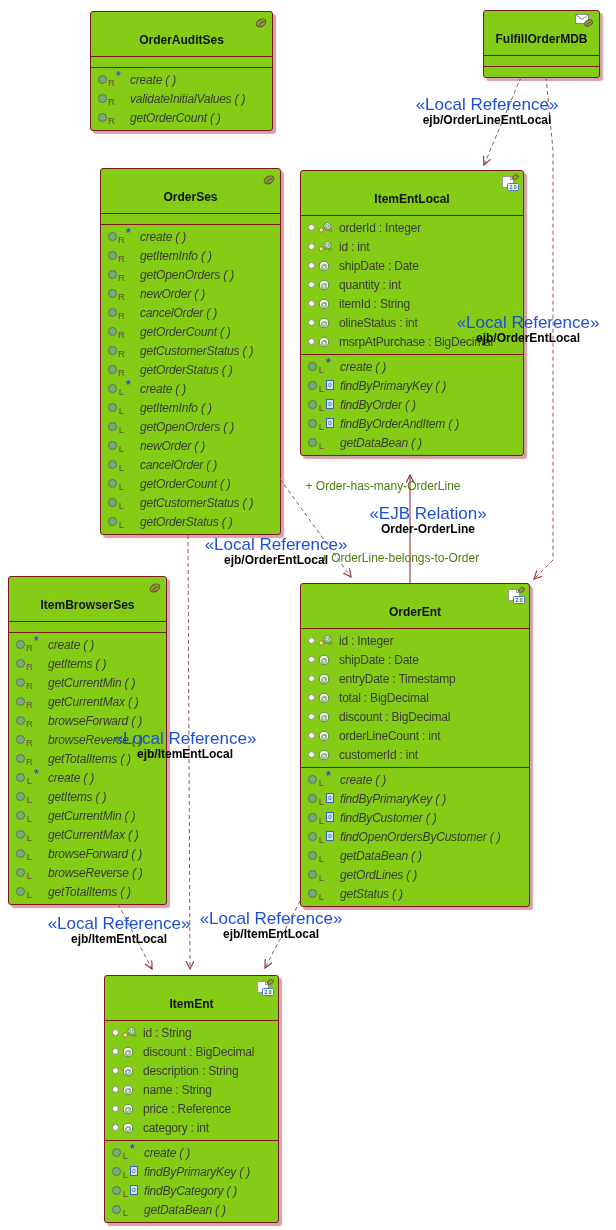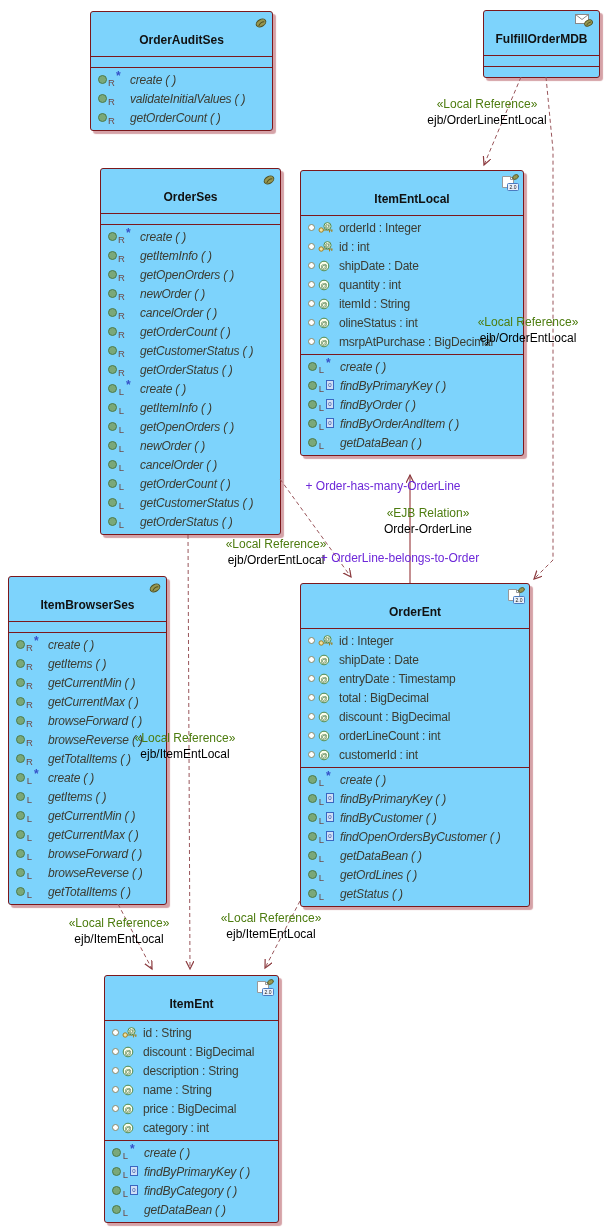--- a/index.html
+++ b/index.html
@@ -2,21 +2,21 @@
 <html><head>
 <meta charset="utf-8">
 <style>
   html,body { margin:0; padding:0; background:#ffffff; }
   body { font-family:"Liberation Sans", sans-serif; }
   #canvas { position:relative; width:616px; height:1230px; background:#ffffff; overflow:hidden; }
 
   
   .uml-box {
     position:absolute;
-    background:#7dd3fc;
+    background:#84cc16;
     border:1px solid #7c181c;
     border-radius:3px;
     box-shadow:3px 3px 1px #d5a2a7;
     z-index:1;
   }
   .box-header { position:relative; height:44px; }
   .kind-icon { position:absolute; top:3px; right:4px; }
   .box-title {
     position:absolute; left:0; right:0; top:21px;
     text-align:center; font-weight:bold; font-size:12px; color:#111111;
@@ -39,23 +39,23 @@
   .mname { font-style:italic; font-size:12px; color:#3c3c32; margin-left:5px; letter-spacing:-0.2px; }
   .odot { width:5px; height:5px; border:1px solid #8a8a6a; border-radius:50%; background:#ffffff; flex:0 0 auto; }
   .attricon { width:18px; margin-left:3px; flex:0 0 auto; display:inline-flex; align-items:center; }
   .aname { font-size:12px; color:#3c3c32; margin-left:3px; letter-spacing:-0.2px; }
 
   
   .diagram-label {
     position:absolute; transform:translateX(-50%);
     text-align:center; white-space:nowrap; z-index:3;
   }
-  .stereo { font-size:12px; color:#4d7c0f; line-height:15px; }
-  .ref-name { font-size:12px; font-weight:normal; color:#000000; line-height:16px; }
-  .role-label { font-size:12px; color:#6d28d9; line-height:15px; }
+  .stereo { font-size:17px; color:#1d4ed8; line-height:15px; }
+  .ref-name { font-size:12px; font-weight:bold; color:#000000; line-height:16px; }
+  .role-label { font-size:12px; color:#4d7c0f; line-height:15px; }
 
   
   #connections { position:absolute; left:0; top:0; z-index:2; pointer-events:none; }
   #connections path.edge-dashed { fill:none; stroke:#99555a; stroke-width:1; stroke-dasharray:4 3; }
   #connections path.edge-solid { fill:none; stroke:#8b2025; stroke-width:1; }
 </style>
 </head>
 <body>
 
 <div id="canvas">
@@ -644,21 +644,21 @@
     <span class="aname">name : String</span>
   </div>
           <div class="row attr">
     <span class="odot"></span>
             <span class="attricon">
               <svg width="12" height="12" viewBox="0 0 12 12">
     <circle cx="6" cy="6" r="4.8" fill="#fbfde9" stroke="#4e8a4e"></circle>
     <text x="6" y="8.5" font-size="7" text-anchor="middle" fill="#3c6e3c" font-family="Liberation Sans, sans-serif">@</text>
   </svg>
             </span>
-    <span class="aname">price : BigDecimal</span>
+    <span class="aname">price : Reference</span>
   </div>
           <div class="row attr">
     <span class="odot"></span>
             <span class="attricon">
               <svg width="12" height="12" viewBox="0 0 12 12">
     <circle cx="6" cy="6" r="4.8" fill="#fbfde9" stroke="#4e8a4e"></circle>
     <text x="6" y="8.5" font-size="7" text-anchor="middle" fill="#3c6e3c" font-family="Liberation Sans, sans-serif">@</text>
   </svg>
             </span>
     <span class="aname">category : int</span>

